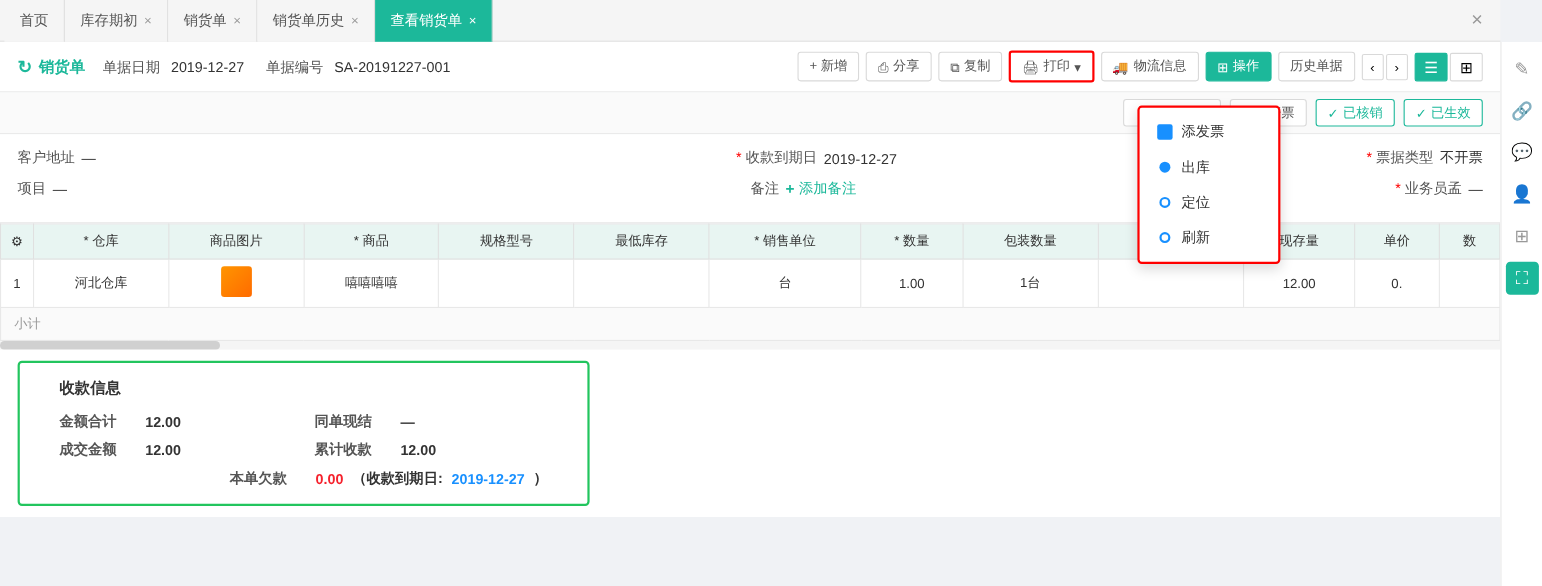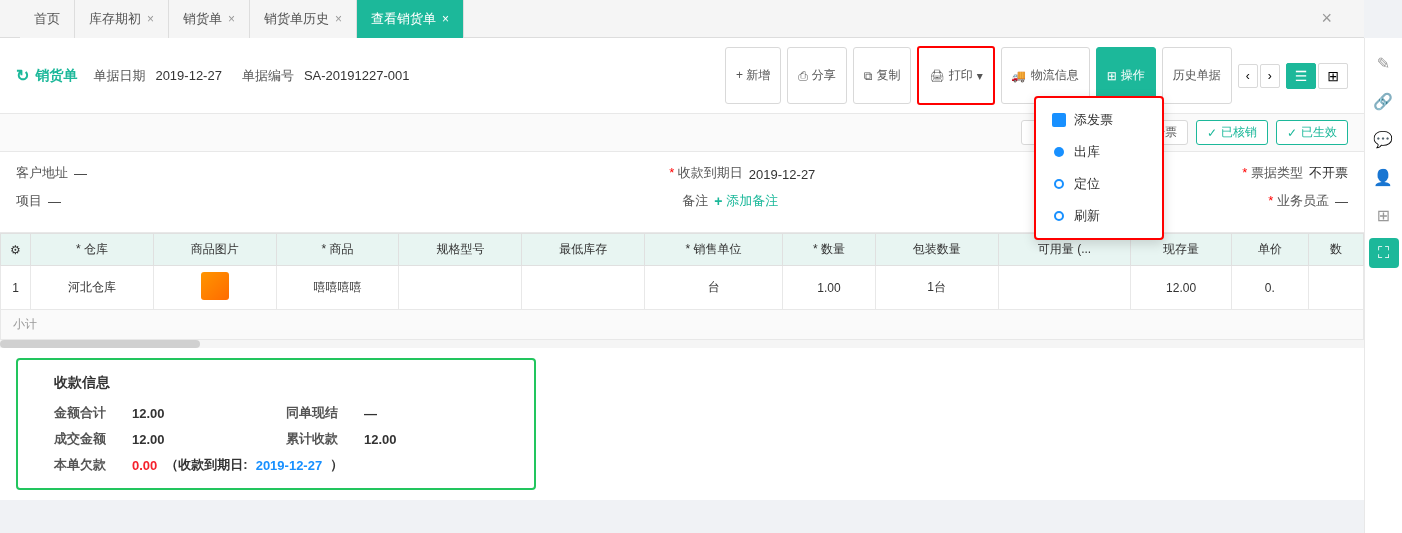--- a/index.html
+++ b/index.html
@@ -1,21 +1,21 @@
 <!DOCTYPE html>
 <html><head>
   <meta charset="utf-8">
   <style>
     * { box-sizing: border-box; margin: 0; padding: 0; }
     body { font-family: 'Microsoft YaHei', Arial, sans-serif; font-size: 13px; background: #f0f2f5; color: #333; }
 
     
     .tab-bar {
       display: flex; align-items: center; background: #f5f5f5; border-bottom: 1px solid #ddd;
-      height: 38px; padding: 0 20px; gap: 0;
+      height: 38px; padding: 0 4px; gap: 0;
     }
     .tab-item {
       display: flex; align-items: center; padding: 0 14px; height: 38px; cursor: pointer;
       border-right: 1px solid #ddd; font-size: 13px; color: #555; white-space: nowrap;
       background: #f5f5f5;
     }
     .tab-item.active {
       background: #1cb89a; color: #fff; border-radius: 0;
     }
     .tab-item .tab-close {
@@ -29,21 +29,21 @@
     
     .doc-header {
       display: flex; align-items: center; background: #fff; padding: 8px 16px;
       border-bottom: 1px solid #e8e8e8; gap: 16px;
     }
     .doc-title { display: flex; align-items: center; gap: 6px; font-weight: bold; color: #1cb89a; font-size: 14px; }
     .doc-meta { display: flex; align-items: center; gap: 20px; color: #555; font-size: 13px; }
     .doc-meta-item { display: flex; align-items: center; gap: 10px; }
     .doc-actions { margin-left: auto; display: flex; align-items: center; gap: 6px; }
     .btn-action {
-      display: flex; align-items: center; gap: 4px; padding: 19px 10px; border: 1px solid #d9d9d9;
+      display: flex; align-items: center; gap: 4px; padding: 4px 10px; border: 1px solid #d9d9d9;
       background: #fff; border-radius: 3px; cursor: pointer; font-size: 12px; color: #555;
       white-space: nowrap;
     }
     .btn-action.print { border: 2px solid red; color: #555; }
     .btn-action.logistics { background: #fff; }
     .btn-action.operate { background: #1cb89a; color: #fff; border-color: #1cb89a; }
     .btn-action.history { background: #fff; }
     .nav-arrows { display: flex; gap: 2px; }
     .nav-arrow { padding: 4px 7px; border: 1px solid #d9d9d9; background: #fff; cursor: pointer; font-size: 12px; border-radius: 2px; }
     .view-toggle { display: flex; gap: 2px; }
@@ -328,21 +328,21 @@
           <span class="payment-val">—</span>
         </div>
         <div class="payment-row">
           <span class="payment-label">成交金额</span>
           <span class="payment-val">12.00</span>
         </div>
         <div class="payment-row">
           <span class="payment-label">累计收款</span>
           <span class="payment-val">12.00</span>
         </div>
-        <div class="payment-row" style="grid-column: 1 / -1;">
+        <div class="payment-row" style="grid-column: 1 / -1; justify-content: flex-end;">
           <span class="payment-label">本单欠款</span>
           <span class="payment-val red">0.00</span>
           <span>（收款到期日:</span>
           <span class="payment-val date">2019-12-27</span>
           <span>）</span>
         </div>
       </div>
     </div>
   </div>
 

